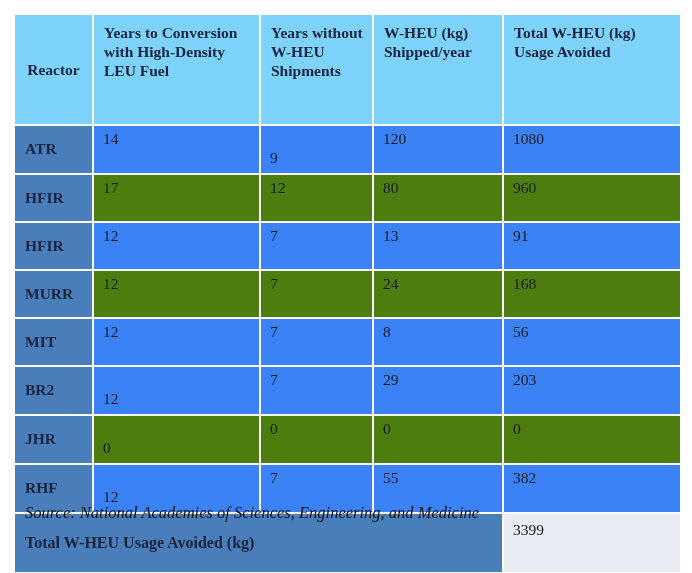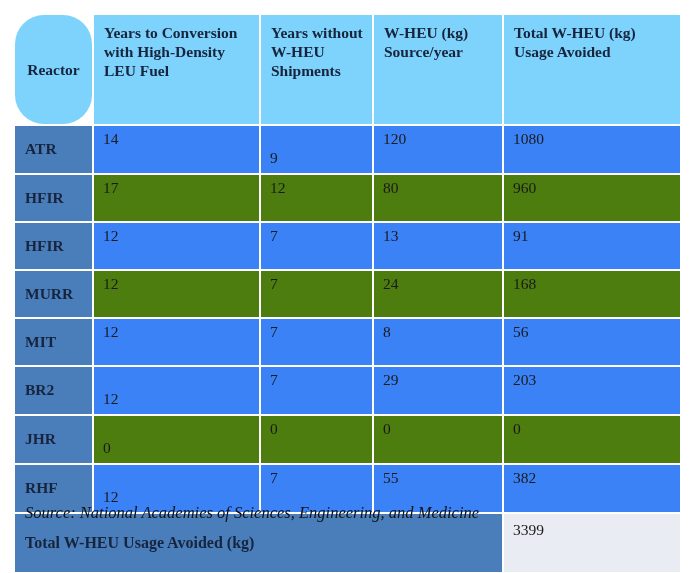--- a/index.html
+++ b/index.html
@@ -54,21 +54,20 @@
     text-align: left;
     vertical-align: top;
     padding: 9px 8px 8px 10px;
     height: 92px;
   }
   thead th.h-reactor {
     vertical-align: middle;
     text-align: center;
     padding-left: 4px;
     padding-right: 4px;
-    border-radius: 29px;
   }
 
   
   tbody td {
     font-size: 15.5px;
     color: #1a1a1a;
     line-height: 1.2;
     height: 38px;
   }
 
@@ -141,21 +140,21 @@
       <col class="c-years-noship">
       <col class="c-shipped">
       <col class="c-total">
     </colgroup>
 
     <thead>
       <tr>
         <th class="h-reactor">Reactor</th>
         <th>Years to Conversion with High-Density LEU Fuel</th>
         <th>Years without W-HEU Shipments</th>
-        <th>W-HEU (kg) Source/year</th>
+        <th>W-HEU (kg) Shipped/year</th>
         <th>Total W-HEU (kg) Usage Avoided</th>
       </tr>
     </thead>
 
     <tbody>
 
       <tr class="band-a">
         <td class="reactor-cell">ATR</td>
         <td class="data-cell">14</td>
         <td class="data-cell vbottom">9</td>

